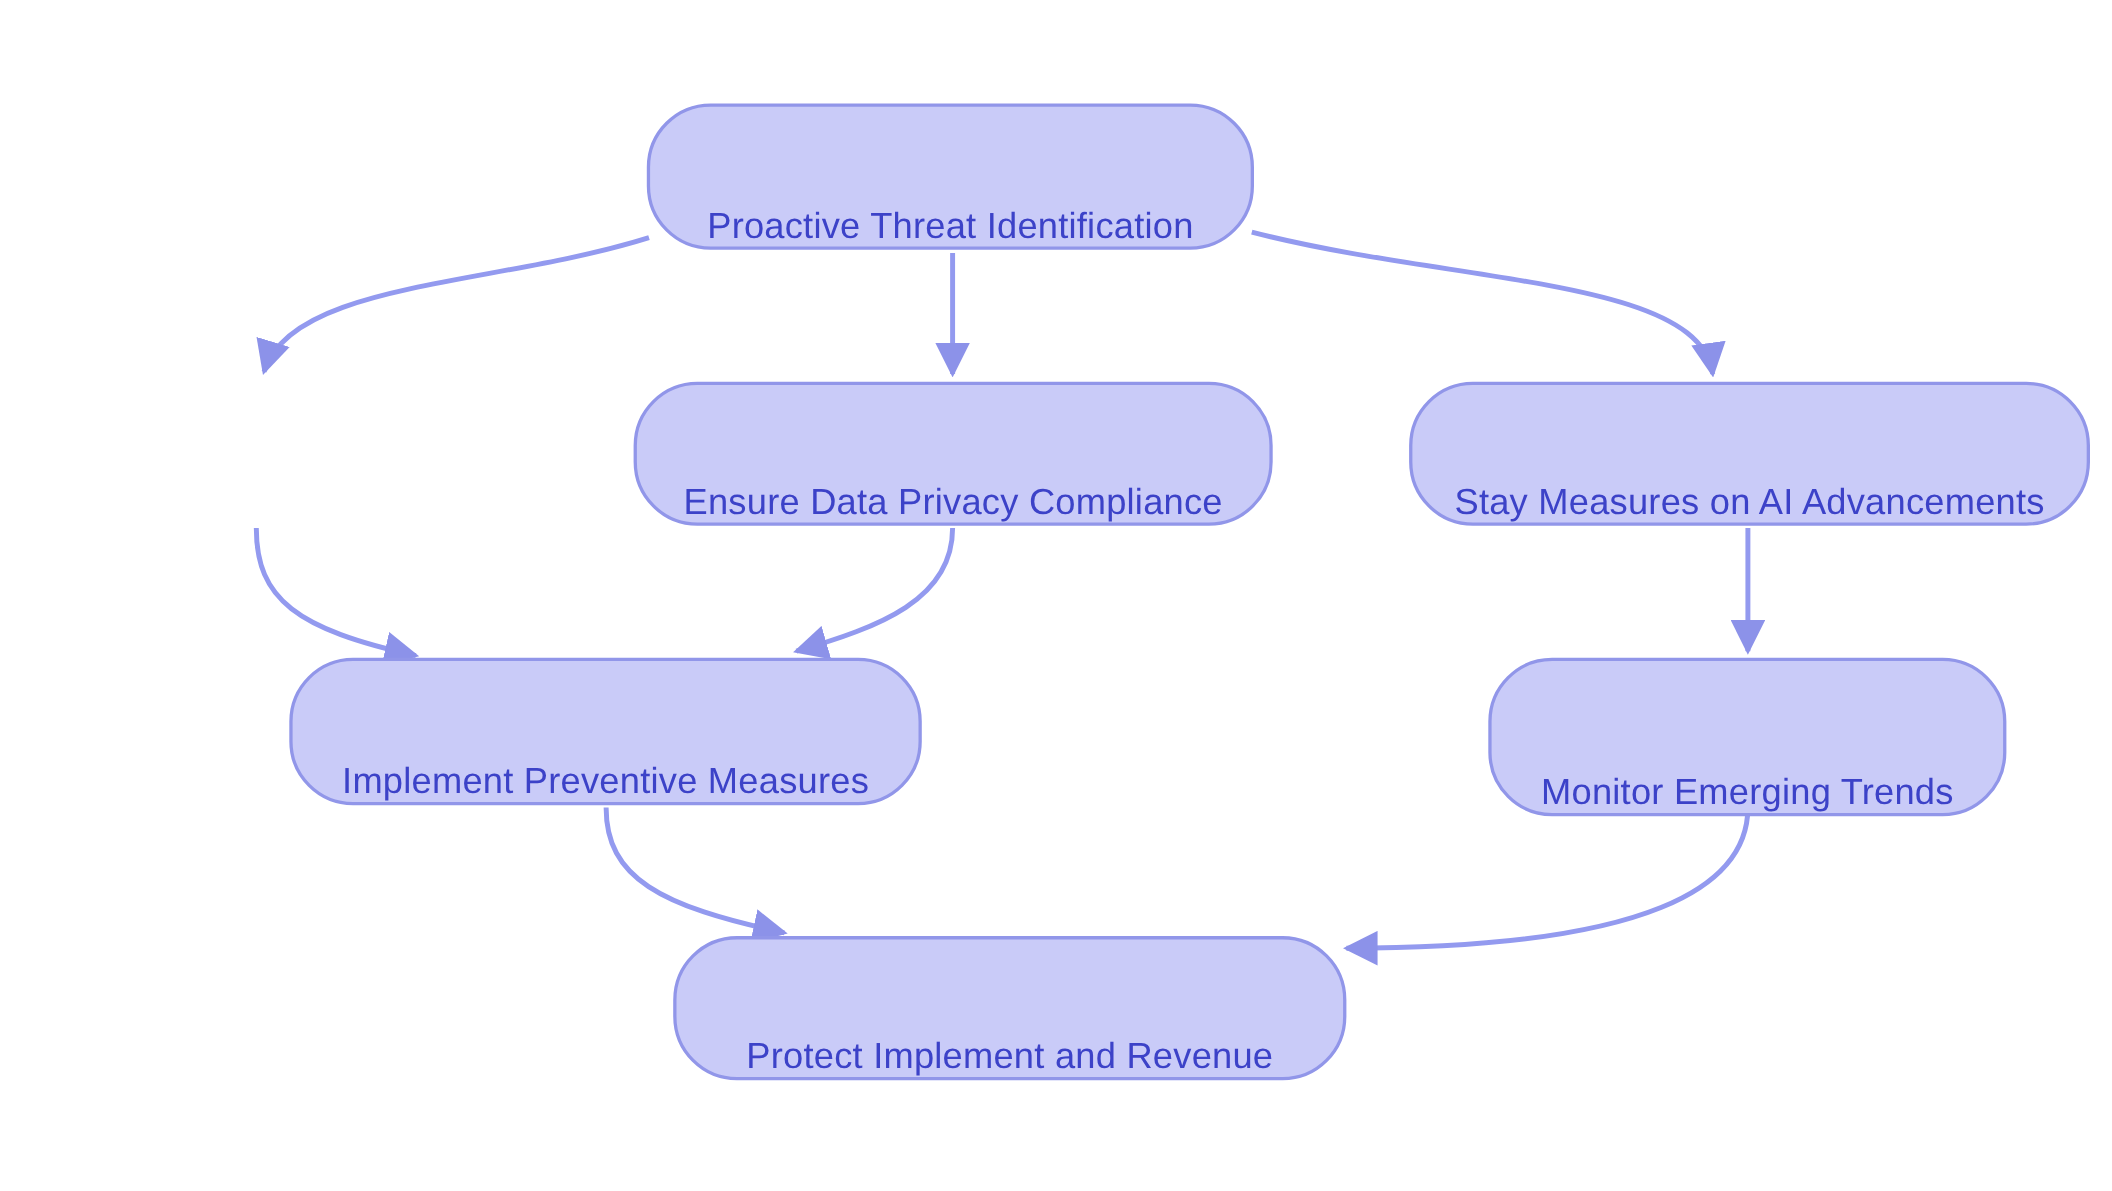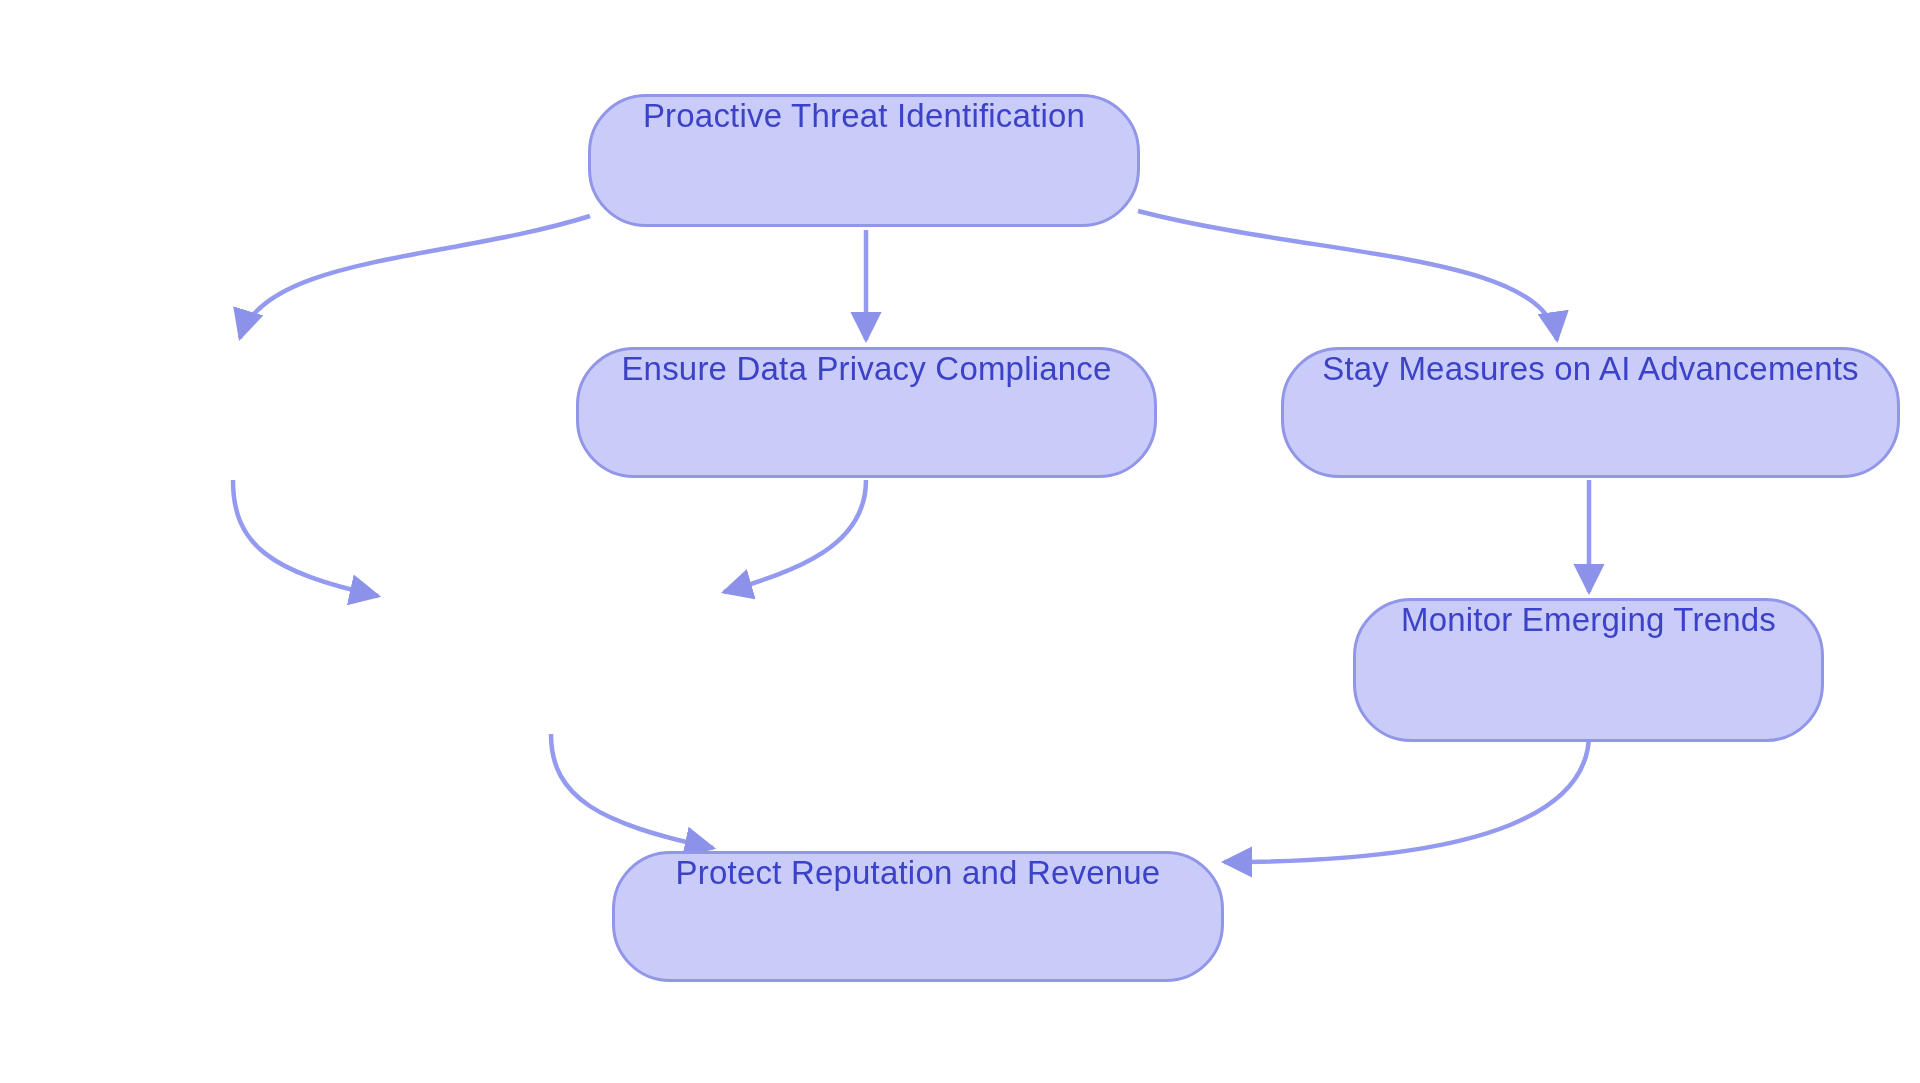--- a/index.html
+++ b/index.html
@@ -29,21 +29,21 @@
     stroke-linecap: butt;
   }
   #arrowhead path {
     fill: var(--arrowhead-color, #8c92e9);
     stroke: none;
   }
   .node {
     position: absolute;
     box-sizing: border-box;
     display: flex;
-    align-items: flex-start;
+    align-items: flex-end;
     justify-content: center;
     text-align: center;
     background: var(--node-fill, #c9cbf8);
     border: 3px solid var(--node-border, #9196e9);
     border-radius: 58px;
     color: var(--text-color, #3c42c8);
     font-size: 33px;
     letter-spacing: 0.2px;
     padding: 0 30px;
   }
@@ -83,22 +83,25 @@
 
 
   <div class="node n-ensure">
     <span>Ensure Data Privacy Compliance</span>
   </div>
 
   <div class="node n-stay">
     <span>Stay Measures on AI Advancements</span>
   </div>
 
+  <div class="node n-implement">
+    <span>Implement Preventive Measures</span>
+  </div>
 
   <div class="node n-monitor">
     <span>Monitor Emerging Trends</span>
   </div>
 
   <div class="node n-protect">
-    <span>Protect Reputation and Revenue</span>
+    <span>Protect Implement and Revenue</span>
   </div>
 
 </div>
 
 </body></html>

